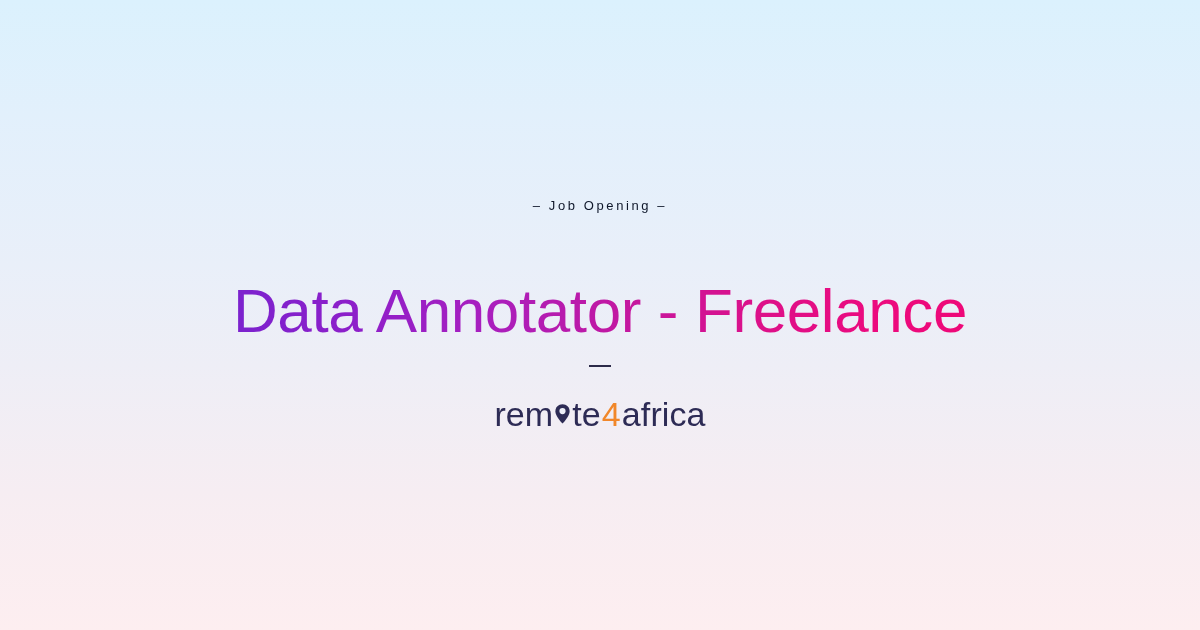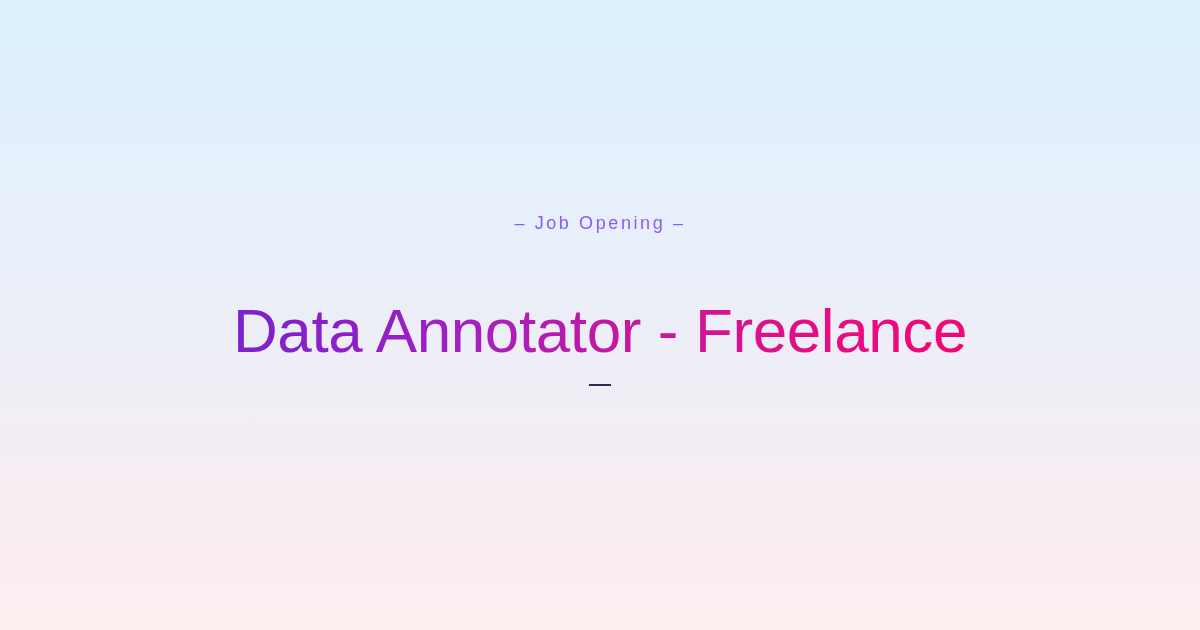--- a/index.html
+++ b/index.html
@@ -33,24 +33,24 @@
     flex-direction: column;
     align-items: center;
     justify-content: center;
     text-align: center;
     padding: 0 60px;
   }
 
   
   .eyebrow {
     font-family: "Liberation Sans", sans-serif;
-    font-size: 18px;
+    font-size: 13px;
     font-weight: 400;
     letter-spacing: 2.6px;
-    color: #8b5cf6;
+    color: #0f172a;
     white-space: nowrap;
     line-height: 1;
     margin-bottom: 66px;
   }
 
   
   .headline {
     font-family: "Liberation Sans", sans-serif;
     font-size: 62px;
     font-weight: 300;
@@ -119,14 +119,30 @@
 <body>
 
 <div class="card">
 
   <div class="eyebrow">– Job Opening –</div>
 
   <h1 class="headline">Data Annotator - Freelance</h1>
 
   <div class="divider"></div>
 
+  <div class="logo">
+    <span class="logo-part">rem</span>
+
+    <span class="pin-wrap">
+      <svg viewBox="0 0 19 26" xmlns="http://www.w3.org/2000/svg" aria-hidden="true">
+        <path d="M9.5 3.2 C13.6 3.2 16.6 6.3 16.6 10.2 C16.6 13.3 14.6 17.0 9.5 22.6 C4.4 17.0 2.4 13.3 2.4 10.2 C2.4 6.3 5.4 3.2 9.5 3.2 Z" fill="#2d2b55"></path>
+        <circle cx="9.5" cy="10.1" r="3.1" fill="#eceef7"></circle>
+      </svg>
+    </span>
+
+    <span class="logo-part">te</span>
+
+    <span class="logo-four">4</span>
+
+    <span class="logo-part">africa</span>
+  </div>
 
 </div>
 
 </body></html>

